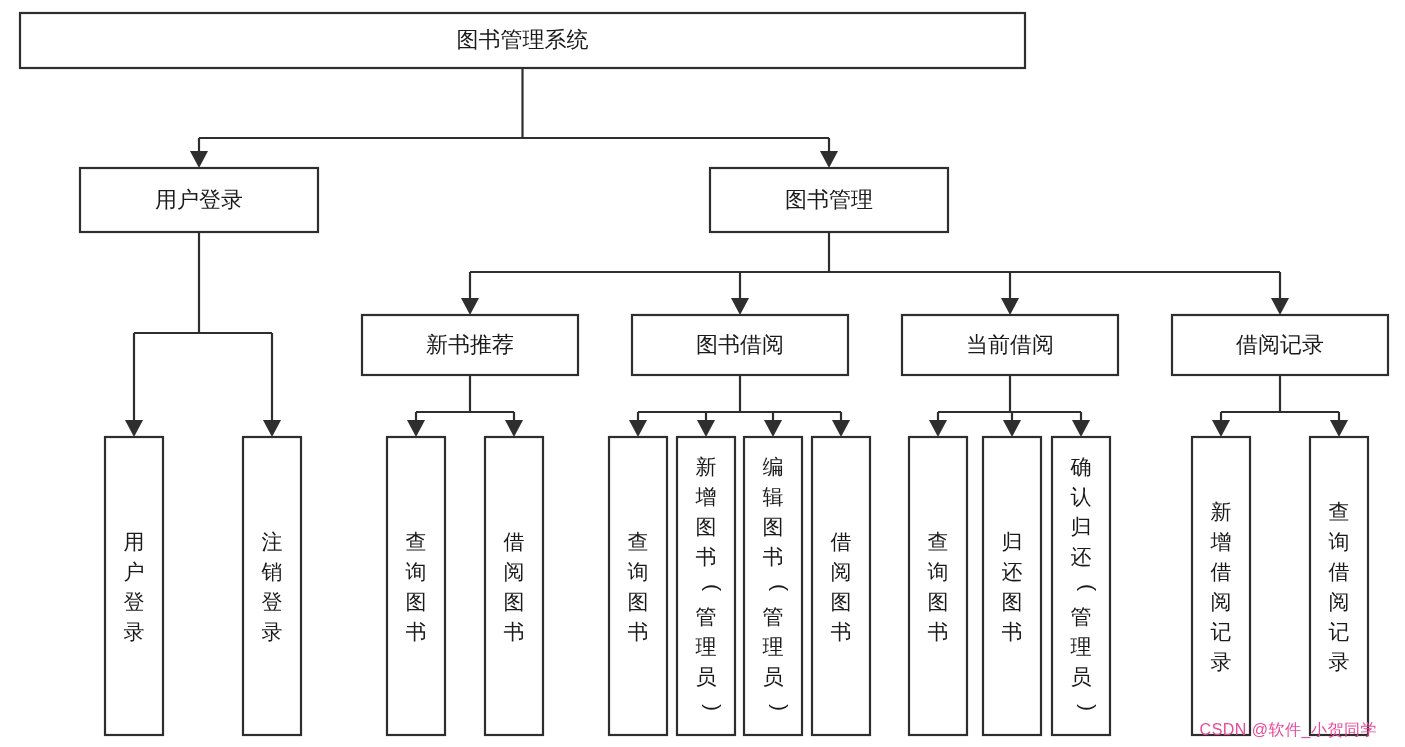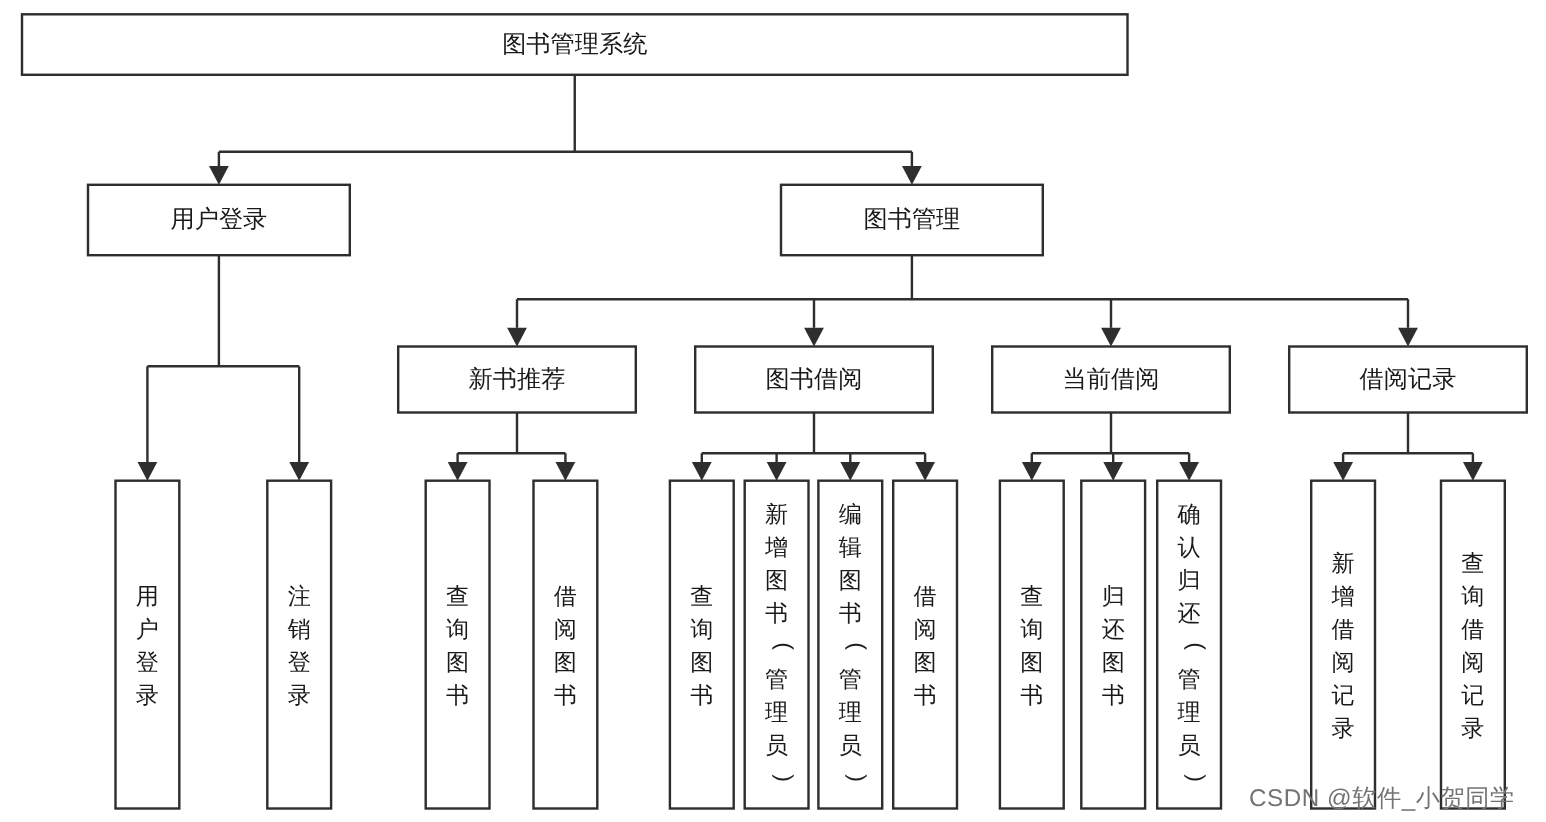--- a/index.html
+++ b/index.html
@@ -52,22 +52,22 @@
   }
   .arrow-head {
     fill: #2e2e2e;
     stroke: none;
   }
   .watermark {
     position: absolute;
     right: 8px;
     bottom: 6px;
     font-family: "Liberation Sans", "DejaVu Sans", sans-serif;
-    font-size: 22px;
-    color: #737373;
+    font-size: 16px;
+    color: #ec4899;
     letter-spacing: 0.5px;
     white-space: nowrap;
     pointer-events: none;
   }
 </style>
 </head>
 <body>
 
 <div id="diagram-root">
   <svg class="tree" viewBox="0 0 1405 747" xmlns="http://www.w3.org/2000/svg">

